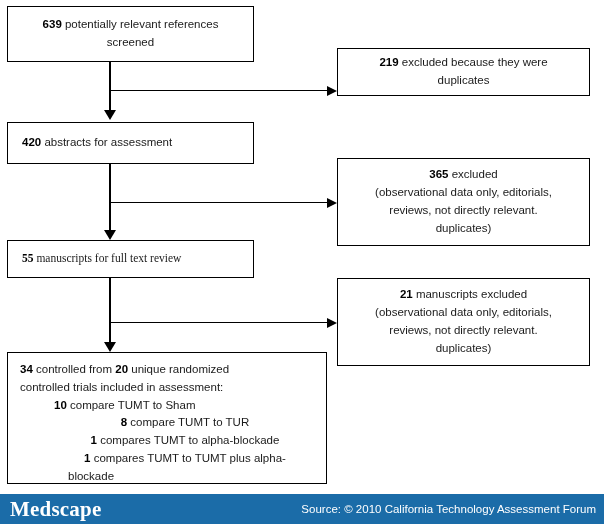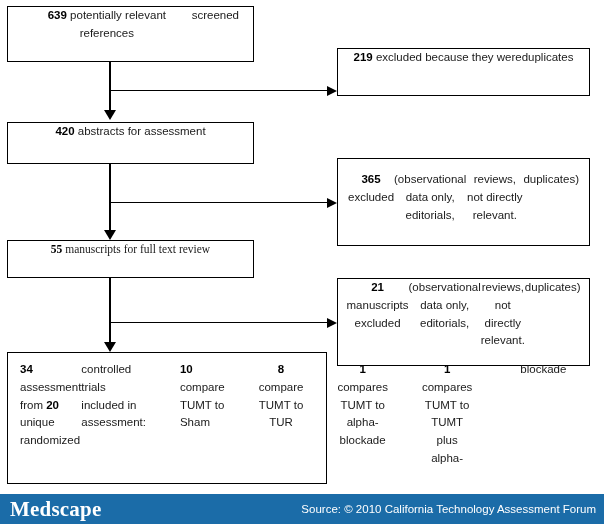--- a/index.html
+++ b/index.html
@@ -17,21 +17,21 @@
     background: #ffffff;
     overflow: hidden;
   }
 
   .flow-box {
     position: absolute;
     border: 1px solid #000000;
     background: #ffffff;
     box-sizing: border-box;
     display: flex;
-    flex-direction: row;
+    flex-direction: column;
     justify-content: center;
     color: #1a1a1a;
     font-size: 11.5px;
     line-height: 1.55;
   }
   .flow-box .line {
     display: block;
   }
   .center { text-align: center; }
   .left   { text-align: left; }
@@ -162,21 +162,21 @@
   </div>
 
   <div class="flow-box center" id="box-excluded21">
     <span class="line"><span class="num">21</span><span> manuscripts excluded</span></span>
     <span class="line">(observational data only, editorials,</span>
     <span class="line">reviews, not directly relevant.</span>
     <span class="line">duplicates)</span>
   </div>
 
   <div class="flow-box left" id="box-included">
-    <span class="line"><span class="num">34</span><span> assessment from </span><span class="num">20</span><span> unique randomized</span></span>
+    <span class="line"><span class="num">34</span><span> controlled from </span><span class="num">20</span><span> unique randomized</span></span>
     <span class="line">controlled trials included in assessment:</span>
     <span class="line hang"><span class="num">10</span><span> compare TUMT to Sham</span></span>
     <span class="line hang2"><span class="num">8</span><span> compare TUMT to TUR</span></span>
     <span class="line hang2"><span class="num">1</span><span> compares TUMT to alpha-blockade</span></span>
     <span class="line hang2"><span class="num">1</span><span> compares TUMT to TUMT plus alpha-</span></span>
     <span class="line cont">blockade</span>
   </div>
 
   <div class="vline" id="v1"></div>
   <div class="arrow-down" id="a1"></div>

